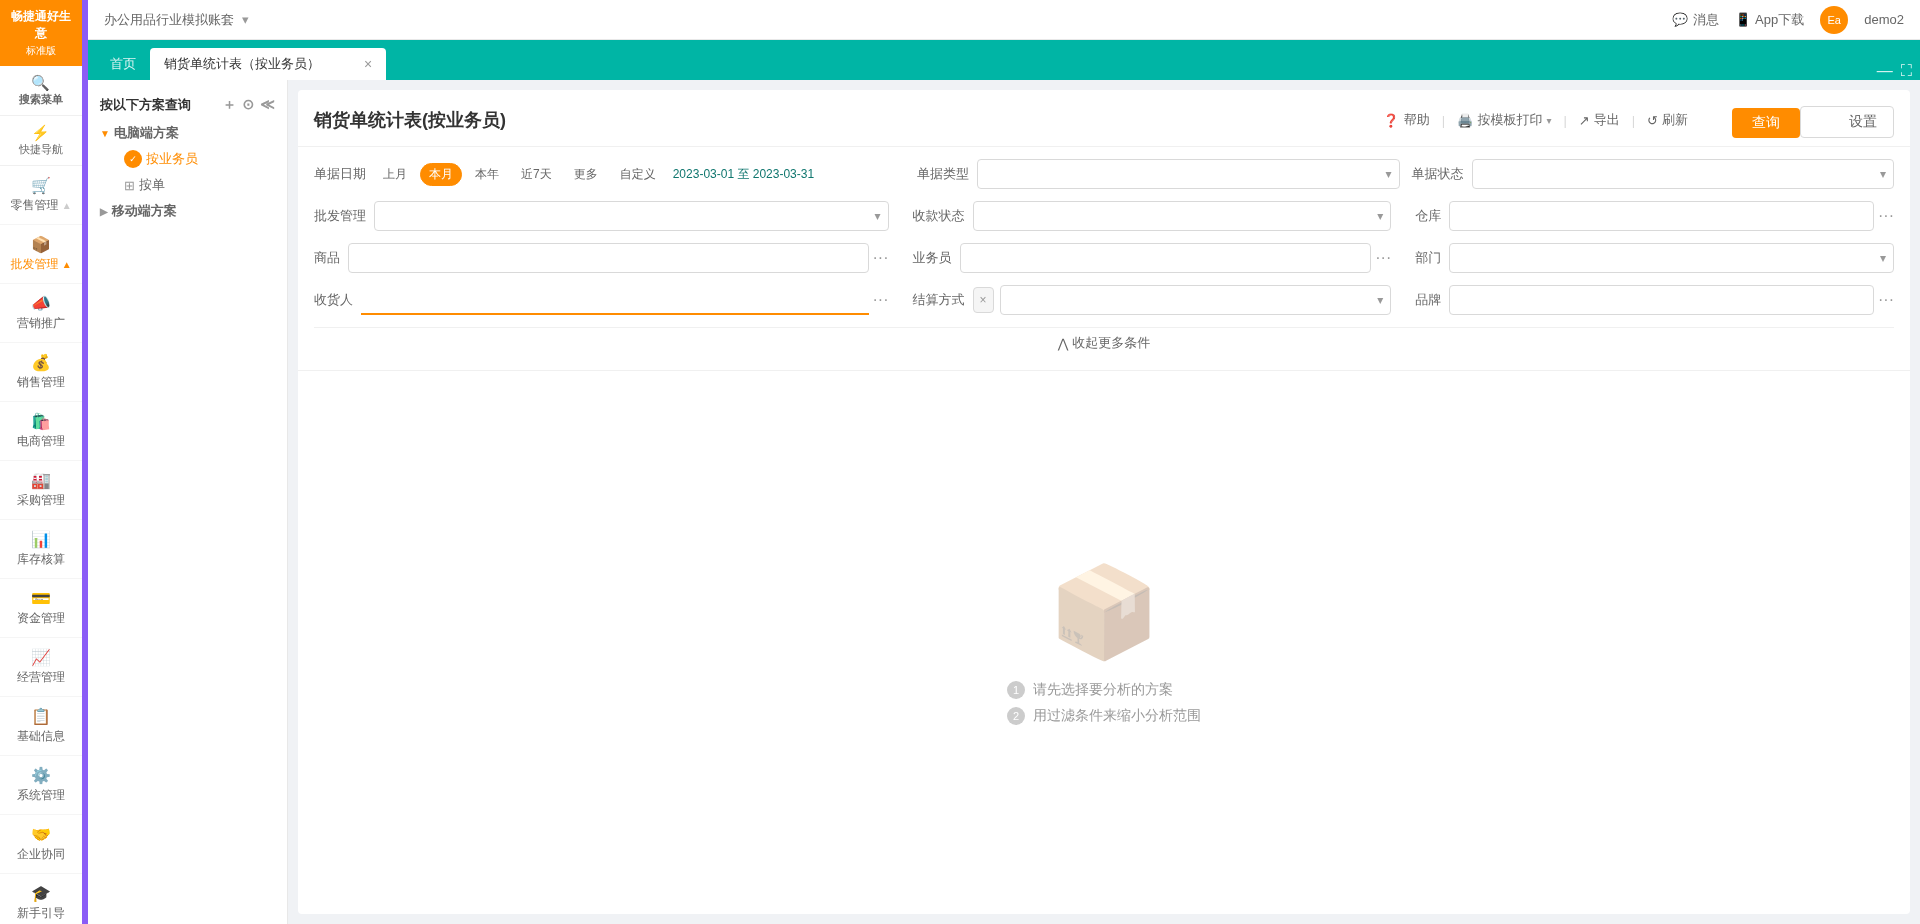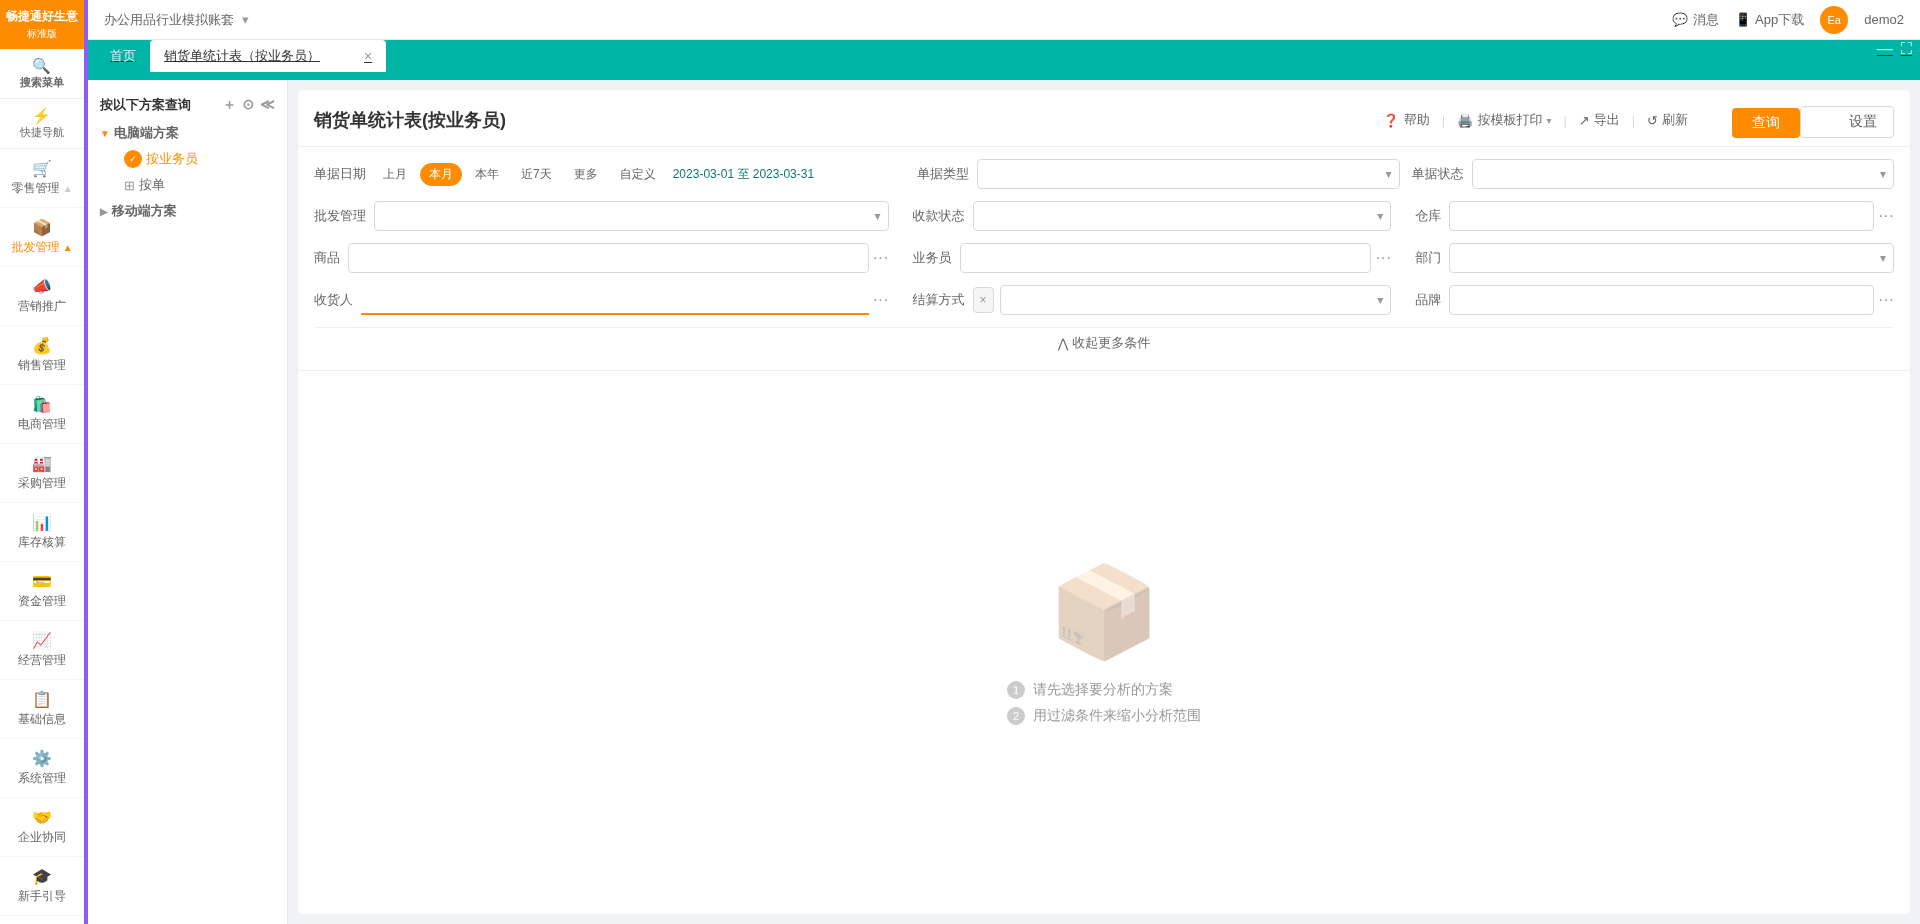--- a/index.html
+++ b/index.html
@@ -1,40 +1,40 @@
 <!DOCTYPE html>
 <html><head>
   <meta charset="utf-8">
   <style>
     * { box-sizing: border-box; margin: 0; padding: 0; }
     body { font-family: 'Microsoft YaHei', Arial, sans-serif; font-size: 13px; background: #f5f5f5; color: #333; display: flex; height: 924px; overflow: hidden; }
 
     
-    .sidebar { width: 88px; background: #fff; border-right: 4px solid #8b5cf6; display: flex; flex-direction: column; align-items: center; flex-shrink: 0; }
+    .sidebar { width: 88px; background: #fff; border-right: 6px solid #8b5cf6; display: flex; flex-direction: column; align-items: center; flex-shrink: 0; }
     .logo { width: 100%; background: #ff8c00; padding: 8px 6px; text-align: center; cursor: pointer; }
     .logo-text { color: #fff; font-size: 11px; line-height: 1.4; }
     .search-menu { width: 100%; padding: 8px 0; text-align: center; cursor: pointer; color: #666; font-size: 12px; border-bottom: 1px solid #f0f0f0; }
     .quick-nav { width: 100%; padding: 8px 0; text-align: center; cursor: pointer; color: #666; font-size: 12px; border-bottom: 1px solid #f0f0f0; }
     .nav-items { width: 100%; flex: 1; overflow-y: auto; }
     .nav-item { width: 100%; padding: 10px 4px; text-align: center; cursor: pointer; color: #666; font-size: 12px; border-bottom: 1px solid #f5f5f5; transition: color 0.2s; }
     .nav-item.active { color: #ff8c00; }
     .nav-item .nav-icon { font-size: 16px; display: block; margin-bottom: 2px; }
 
     
     .main { flex: 1; display: flex; flex-direction: column; overflow: hidden; }
 
     
     .top-header { height: 40px; background: #fff; border-bottom: 1px solid #e8e8e8; display: flex; align-items: center; padding: 0 16px; justify-content: space-between; flex-shrink: 0; }
     .top-header-left { display: flex; align-items: center; gap: 8px; color: #666; font-size: 13px; }
     .top-header-right { display: flex; align-items: center; gap: 16px; color: #666; font-size: 13px; }
     .header-icon-btn { display: flex; align-items: center; gap: 4px; cursor: pointer; color: #666; }
     .avatar { width: 28px; height: 28px; border-radius: 50%; background: #ff8c00; display: flex; align-items: center; justify-content: center; color: #fff; font-size: 11px; cursor: pointer; overflow: hidden; }
 
     
-    .tab-bar { height: 40px; background: #00b5a5; display: flex; align-items: flex-start; padding: 0 0 0 8px; flex-shrink: 0; gap: 0; text-decoration: underline; }
+    .tab-bar { height: 40px; background: #00b5a5; display: flex; align-items: flex-end; padding: 0 0 0 8px; flex-shrink: 0; gap: 0; }
     .tab { height: 32px; padding: 0 14px; display: flex; align-items: center; gap: 6px; cursor: pointer; border-radius: 4px 4px 0 0; font-size: 13px; color: rgba(255,255,255,0.85); }
     .tab.active { background: #fff; color: #333; gap: 44px; }
     .tab-close { color: #999; font-size: 14px; cursor: pointer; line-height: 1; }
     .tab-bar-actions { margin-left: auto; display: flex; align-items: center; padding-right: 8px; gap: 8px; }
     .tab-bar-btn { color: rgba(255,255,255,0.85); font-size: 16px; cursor: pointer; }
 
     
     .content { flex: 1; display: flex; overflow: hidden; background: #f0f2f5; }
 
     

